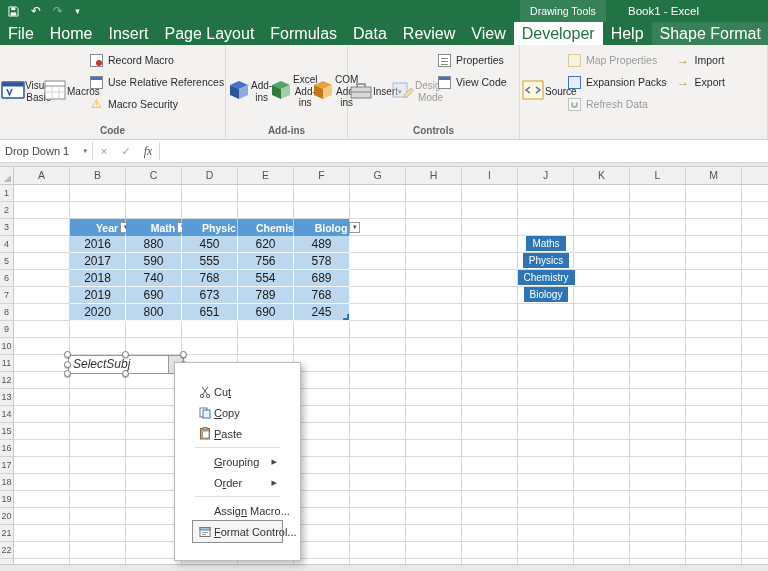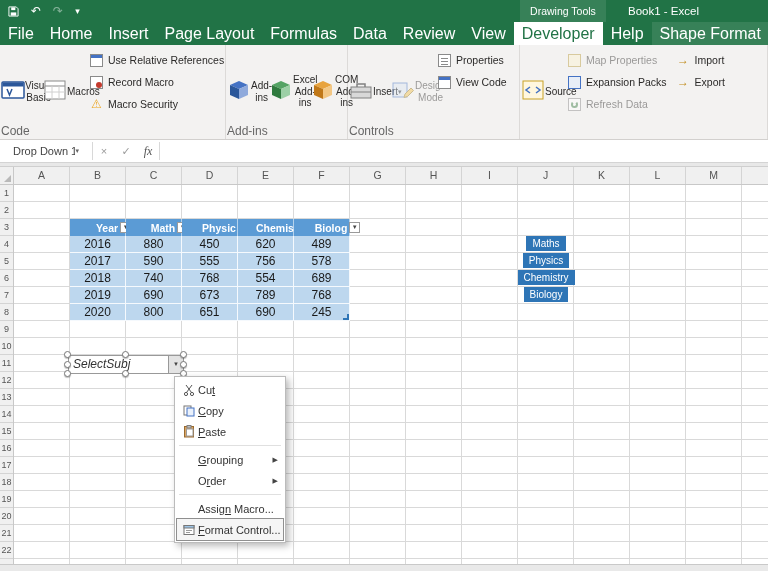--- a/index.html
+++ b/index.html
@@ -22,21 +22,21 @@
   .tab { padding: 0 8px; font-size: 16px; color: #fff; display: flex; align-items: center; white-space: nowrap; cursor: default; }
   .tab.active { background: #fff; color: #217346; }
   .tab.contextual { background: rgba(255,255,255,.10); }
   .tellme { display: flex; align-items: center; gap: 6px; margin-left: 8px; color: #fff; font-size: 11.5px; white-space: nowrap; }
 
   
   .ribbon { position: absolute; top: 45px; left: 0; right: 0; height: 95px; background: #f3f2f1; border-bottom: 1px solid #d2d0ce; display: flex; }
   .group { display: flex; flex-direction: column; border-right: 1px solid #dcdad8; padding: 1px 1px 0 1px; }
   .g-code { width: 226px; } .g-addins { width: 122px; } .g-controls { width: 172px; } .g-xml { flex: 1; }
   .group-content { flex: 1; display: flex; align-items: flex-start; }
-  .group-label { height: 15px; line-height: 14px; text-align: left; font-size: 12px; color: #666; }
+  .group-label { height: 15px; line-height: 14px; text-align: center; font-size: 10px; color: #666; font-weight: bold; }
   .bigbtn { width: 42px; min-height: 74px; display: flex; flex-direction: row; align-items: center; padding-top: 17px; font-size: 10px; color: #2b2a29; text-align: center; line-height: 1.15; cursor: default; }
   .bigbtn .bicon { height: 24px; display: flex; align-items: center; justify-content: center; margin-bottom: 3px; }
   .chev { font-size: 7px; color: #555; margin-top: 1px; }
   .smallcol { display: flex; flex-direction: column; padding-top: 3px; }
   .smallbtn { display: flex; align-items: center; gap: 5px; height: 22px; padding: 0 5px; font-size: 10.5px; color: #2b2a29; white-space: nowrap; cursor: default; }
   .disabled { opacity: .45; }
 
   .i { width: 13px; height: 13px; flex: none; position: relative; display: inline-block; }
   .i-record { background: #fff; border: 1px solid #8a8a8a; }
   .i-record::after { content: ''; position: absolute; right: 0; bottom: 0; width: 6px; height: 6px; border-radius: 50%; background: #c43b2e; }
@@ -49,21 +49,21 @@
   .i-rundialog { background: #f2f2f2; border: 1px solid #8a8a8a; }
   .i-rundialog::before { content: ''; position: absolute; left: 0; top: 0; right: 0; height: 3px; background: #8a8a8a; }
   .i-map { background: #fdf3d0; border: 1px solid #b89b3a; }
   .i-expack { background: #e8eef7; border: 1px solid #4472c4; }
   .i-refresh { background: #fff; border: 1px solid #8a8a8a; }
   .i-refresh::after { content: ''; position: absolute; inset: 2px; border: 2px solid #3a7d44; border-top-color: transparent; border-radius: 50%; }
   .i-arrow { border: none; color: #c08a1a; font-size: 12px; font-weight: bold; line-height: 13px; text-align: center; }
 
   
   .fbar { position: absolute; top: 140px; left: 0; right: 0; height: 23px; background: #fff; border-bottom: 1px solid #d4d4d4; display: flex; align-items: stretch; font-size: 11px; color: #444; }
-  .namebox { width: 92px; display: flex; align-items: center; padding: 0 13px; }
+  .namebox { width: 92px; display: flex; align-items: center; padding: 0 5px; }
   .namebox .nbval { flex: 1; overflow: hidden; white-space: nowrap; }
   .nb-arrow { font-size: 7px; color: #666; }
   .vsep { width: 1px; background: #d8d8d8; margin: 2px 0; }
   .fbtn { width: 22px; display: flex; align-items: center; justify-content: center; color: #9a9a9a; font-size: 11px; }
   .fbtn.fx { color: #555; font-style: italic; font-family: "Liberation Serif", "DejaVu Serif", serif; font-size: 12px; }
   .finput { flex: 1; }
   .divider { position: absolute; top: 163px; left: 0; right: 0; height: 4px; background: #e8e8e8; border-bottom: 1px solid #cfcfcf; }
 
   
   .sheet { position: absolute; top: 167px; left: 0; right: 0; bottom: 0; background: #fff; }
@@ -93,21 +93,21 @@
 
   
   .dd-control { position: absolute; left: 54px; top: 170px; width: 116px; height: 19px; background: #fff; border: 1px solid #999; display: flex; z-index: 5; }
   .dd-text { flex: 1; font-size: 12px; color: #333; line-height: 17px; padding-left: 4px; overflow: hidden; white-space: nowrap; font-style: italic; }
   .dd-btn { width: 15px; flex: none; background: #e3e3e3; border-left: 1px solid #999; font-size: 6px; color: #444; text-align: center; line-height: 17px; }
   .handle { position: absolute; width: 7px; height: 7px; border-radius: 50%; background: #fff; border: 1px solid #7a7a7a; box-shadow: 0 1px 1px rgba(0,0,0,.25); z-index: 10; }
 
   .bottomstrip { position: absolute; left: 0; right: 0; bottom: 0; height: 7px; background: #e9e9e9; border-top: 1px solid #c9c9c9; z-index: 6; }
 
   
-  .ctxmenu { position: absolute; left: 174px; top: 376px; width: 112px; background: #fff; border: 1px solid #bbb; box-shadow: 3px 3px 7px rgba(0,0,0,.28); padding: 2px; z-index: 50; font-size: 11px; color: #333; }
+  .ctxmenu { position: absolute; left: 174px; top: 362px; width: 127px; background: #fff; border: 1px solid #bbb; box-shadow: 3px 3px 7px rgba(0,0,0,.28); padding: 18px; z-index: 50; font-size: 11px; color: #333; }
   .mi { display: flex; align-items: center; height: 21px; padding: 0 5px 0 3px; }
   .mi.focused { outline: 1px solid #8f8f8f; background: #f5f5f5; }
   .micon { width: 18px; flex: none; display: flex; align-items: center; justify-content: center; }
   .mlabel { flex: 1; white-space: nowrap; }
   .ukey { text-decoration: underline; }
   .msub { flex: none; font-size: 7px; color: #444; }
   .msep { height: 1px; background: #e0e0e0; margin: 3px 2px; }
 </style>
 </head>
 <body>
@@ -176,26 +176,26 @@
                 <line x1="2" y1="7" x2="22" y2="7" stroke="#8a8a8a"></line>
                 <line x1="9" y1="7" x2="9" y2="20" stroke="#d0d0d0"></line>
                 <line x1="16" y1="7" x2="16" y2="20" stroke="#d0d0d0"></line>
                 <line x1="2" y1="13" x2="22" y2="13" stroke="#d0d0d0"></line>
               </svg>
             </span>
           <span>Macros</span>
         </div>
         <div class="smallcol">
           <div class="smallbtn">
+            <span class="i i-record"></span>
+            <span>Record Macro</span>
+          </div>
+          <div class="smallbtn">
             <span class="i i-relref"></span>
             <span>Use Relative References</span>
-          </div>
-          <div class="smallbtn">
-            <span class="i i-record"></span>
-            <span>Record Macro</span>
           </div>
           <div class="smallbtn">
             <span class="i i-warn">⚠</span>
             <span>Macro Security</span>
           </div>
         </div>
       </div>
       <div class="group-label">Code</div>
     </div>
 

